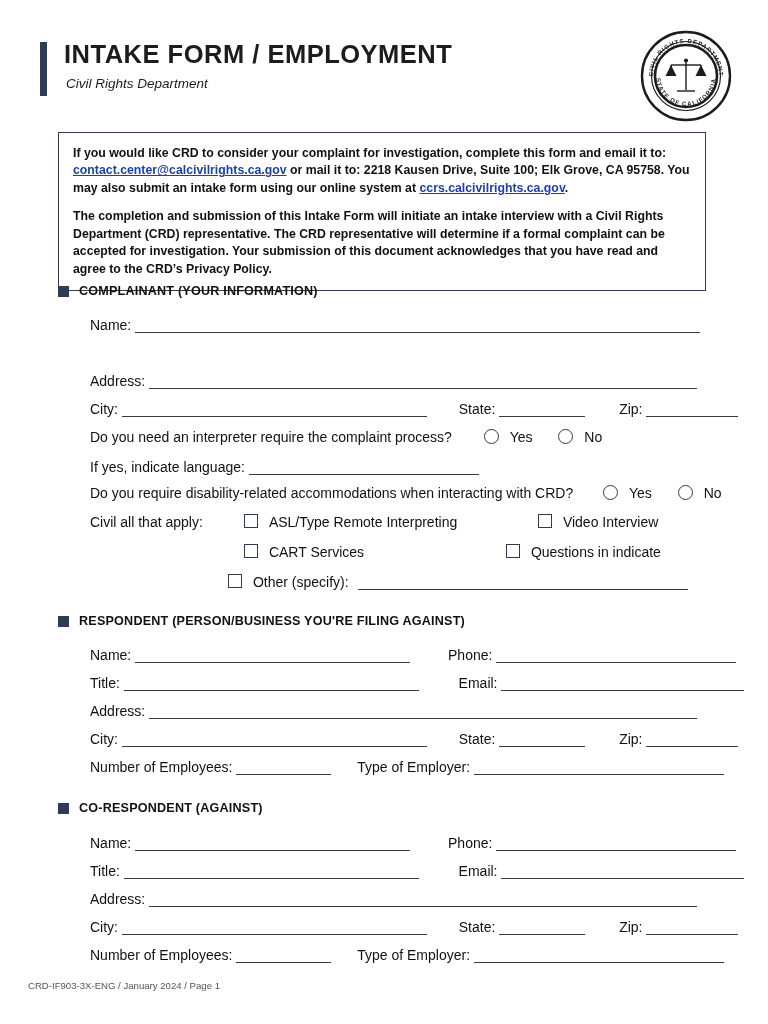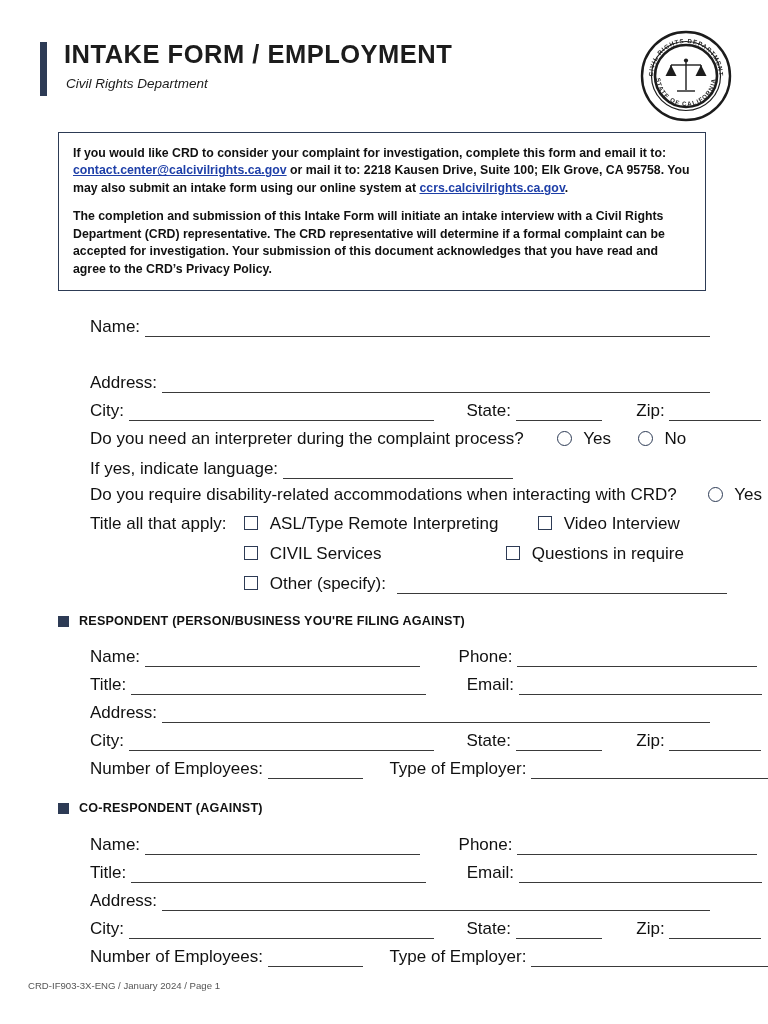--- a/index.html
+++ b/index.html
@@ -107,21 +107,21 @@
   .section-head .txt {
     font-size: 12.6px;
     font-weight: bold;
     letter-spacing: 0.2px;
     color: #111;
   }
 
   
   .row {
     position: absolute;
-    font-size: 17px;
+    font-size: 14px;
     color: #111;
     white-space: nowrap;
   }
   .lbl {
     display: inline-block;
     color: #111;
   }
   .line {
     display: inline-block;
     border-bottom: 1px solid #3a3a3a;
@@ -196,20 +196,24 @@
           </g>
         </svg>
       </div>
     </div>
 
     <div class="notice">
       <p><span>If you would like CRD to consider your complaint for investigation, complete this form and email it to: </span><a class="lnk" href="#">contact.center@calcivilrights.ca.gov</a><span> or mail it to: 2218 Kausen Drive, Suite 100; Elk Grove, CA 95758. You may also submit an intake form using our online system at </span><a class="lnk" href="#">ccrs.calcivilrights.ca.gov</a><span>.</span></p>
       <p class="second">The completion and submission of this Intake Form will initiate an intake interview with a Civil Rights Department (CRD) representative. The CRD representative will determine if a formal complaint can be accepted for investigation. Your submission of this document acknowledges that you have read and agree to the CRD’s Privacy Policy.</p>
     </div>
 
+    <div class="section-head" style="top:270px;">
+      <span class="sq"></span>
+      <span class="txt">COMPLAINANT (YOUR INFORMATION)</span>
+    </div>
 
     <div class="row" style="left:62px; top:303px;">
       <span class="lbl">Name:</span>
       <span class="line" style="width:565px;"></span>
     </div>
 
 
     <div class="row" style="left:62px; top:359px;">
       <span class="lbl">Address:</span>
       <span class="line" style="width:548px;"></span>
@@ -218,63 +222,63 @@
     <div class="row" style="left:62px; top:387px;">
       <span class="lbl">City:</span>
       <span class="line" style="width:305px;"></span>
       <span class="lbl" style="margin-left:28px;">State:</span>
       <span class="line" style="width:86px;"></span>
       <span class="lbl" style="margin-left:30px;">Zip:</span>
       <span class="line" style="width:92px;"></span>
     </div>
 
     <div class="row" style="left:62px; top:415px;">
-      <span class="lbl">Do you need an interpreter during the complaint process?</span>
+      <span class="lbl">Do you need an interpreter require the complaint process?</span>
       <span style="margin-left:28px;" class="radio"></span>
       <span class="opt-txt">Yes</span>
       <span style="margin-left:22px;" class="radio"></span>
       <span class="opt-txt">No</span>
     </div>
 
     <div class="row" style="left:62px; top:471px;">
       <span class="lbl">Do you require disability-related accommodations when interacting with CRD?</span>
       <span style="margin-left:26px;" class="radio"></span>
       <span class="opt-txt">Yes</span>
       <span style="margin-left:22px;" class="radio"></span>
       <span class="opt-txt">No</span>
     </div>
 
     <div class="row" style="left:62px; top:445px;">
       <span class="lbl">If yes, indicate language:</span>
       <span class="line" style="width:230px;"></span>
     </div>
 
     <div class="row" style="left:62px; top:500px;">
-      <span class="lbl">Title all that apply:</span>
+      <span class="lbl">Civil all that apply:</span>
     </div>
 
     <div class="row" style="left:216px; top:500px;">
       <span class="checkbox"></span>
       <span class="opt-txt">ASL/Type Remote Interpreting</span>
     </div>
     <div class="row" style="left:478px; top:500px;margin-left:32px;">
       <span class="checkbox"></span>
       <span class="opt-txt">Video Interview</span>
     </div>
 
     <div class="row" style="left:216px; top:530px;">
       <span class="checkbox"></span>
-      <span class="opt-txt">CIVIL Services</span>
+      <span class="opt-txt">CART Services</span>
     </div>
     <div class="row" style="left:478px; top:530px;">
       <span class="checkbox"></span>
-      <span class="opt-txt">Questions in require</span>
-    </div>
-
-    <div class="row" style="left:216px; top:560px;">
+      <span class="opt-txt">Questions in indicate</span>
+    </div>
+
+    <div class="row" style="left:200px; top:560px;">
       <span class="checkbox"></span>
       <span class="opt-txt">Other (specify):</span>
       <span class="line" style="width:330px; margin-left:6px;"></span>
     </div>
 
     <div class="section-head" style="top:600px;">
       <span class="sq"></span>
       <span class="txt">RESPONDENT (PERSON/BUSINESS YOU'RE FILING AGAINST)</span>
     </div>
 

